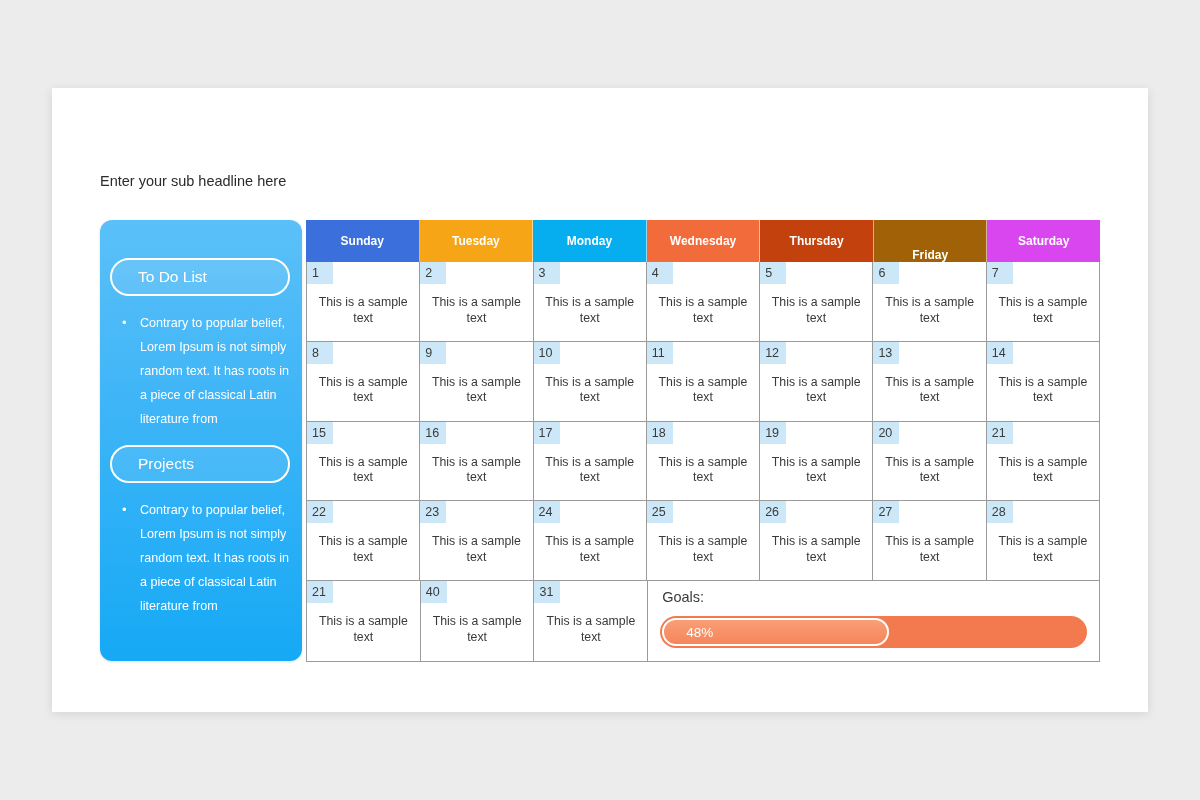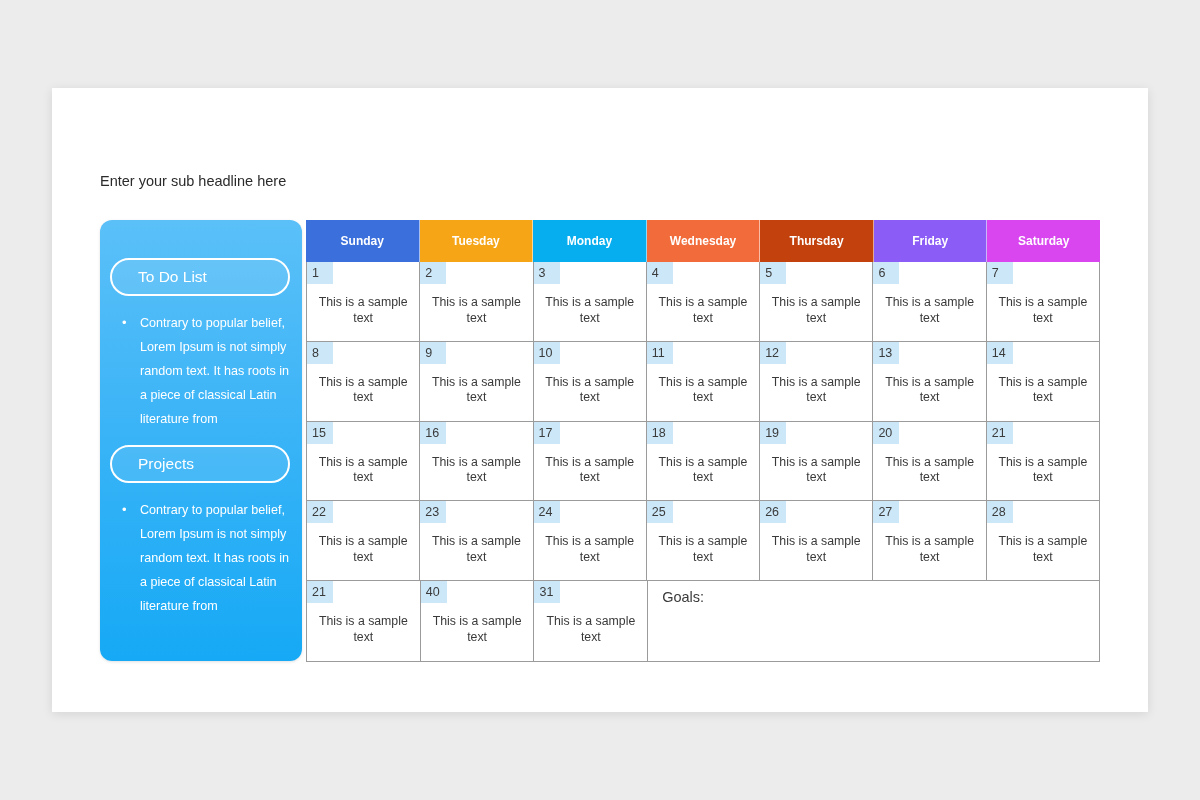--- a/index.html
+++ b/index.html
@@ -256,21 +256,21 @@
         </div>
         <div class="cal-head-cell" style="background: rgb(6, 174, 240);">
           <span>Monday</span>
         </div>
         <div class="cal-head-cell" style="background: rgb(242, 107, 58);">
           <span>Wednesday</span>
         </div>
         <div class="cal-head-cell" style="background: #c2410c;">
           <span>Thursday</span>
         </div>
-        <div class="cal-head-cell" style="background: #8b5cf6;">
+        <div class="cal-head-cell" style="background: #a16207; align-items: flex-end;">
           <span>Friday</span>
         </div>
         <div class="cal-head-cell" style="background: #d946ef;">
           <span>Saturday</span>
         </div>
       </div>
     <div class="cal-body" id="cal-body">
         <div class="cal-row">
           <div class="cal-cell">
             <div class="date-badge">1</div>
@@ -399,18 +399,23 @@
           <div class="cal-cell">
             <div class="date-badge">40</div>
             <div class="cell-text">This is a sample text</div>
           </div>
           <div class="cal-cell">
             <div class="date-badge">31</div>
             <div class="cell-text">This is a sample text</div>
           </div>
           <div class="goals" style="flex: 4 1 0px;">
             <div class="goals-label">Goals:</div>
+            <div class="progress-track" style="background: rgb(243, 122, 78);">
+              <div class="progress-fill" style="width: calc(48% + 22px);">
+                <span class="progress-value">48%</span>
+              </div>
+            </div>
           </div>
         </div>
       </div>
   </div>
 
 </div>
 
 </body></html>

